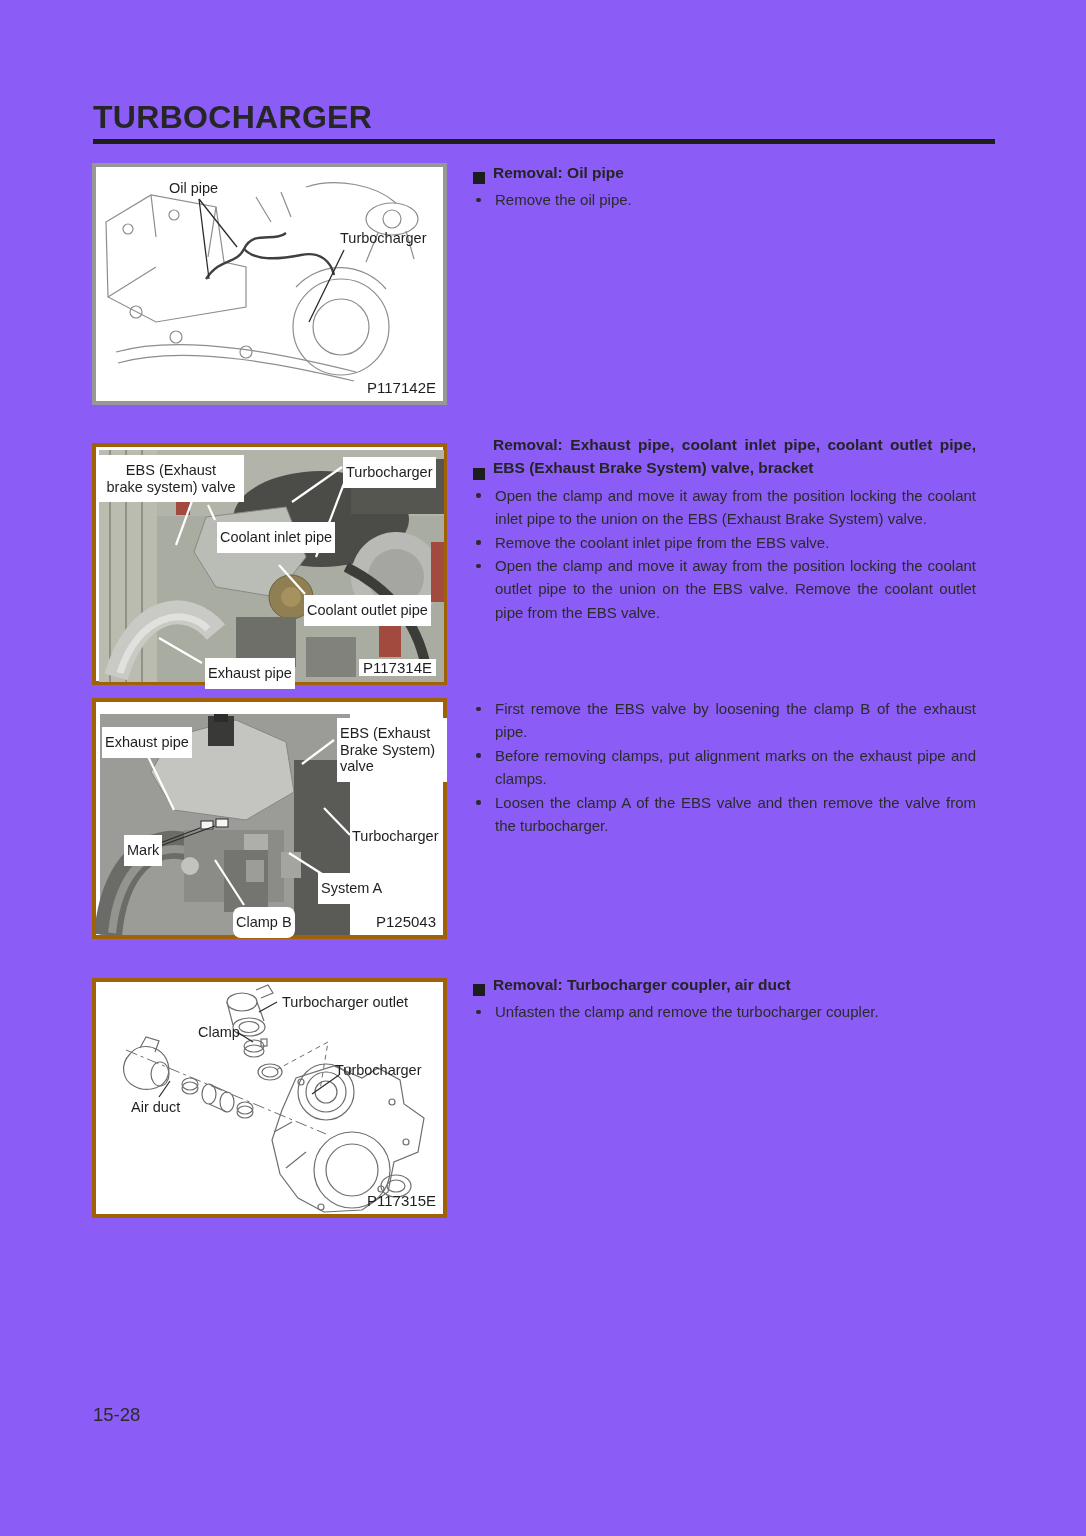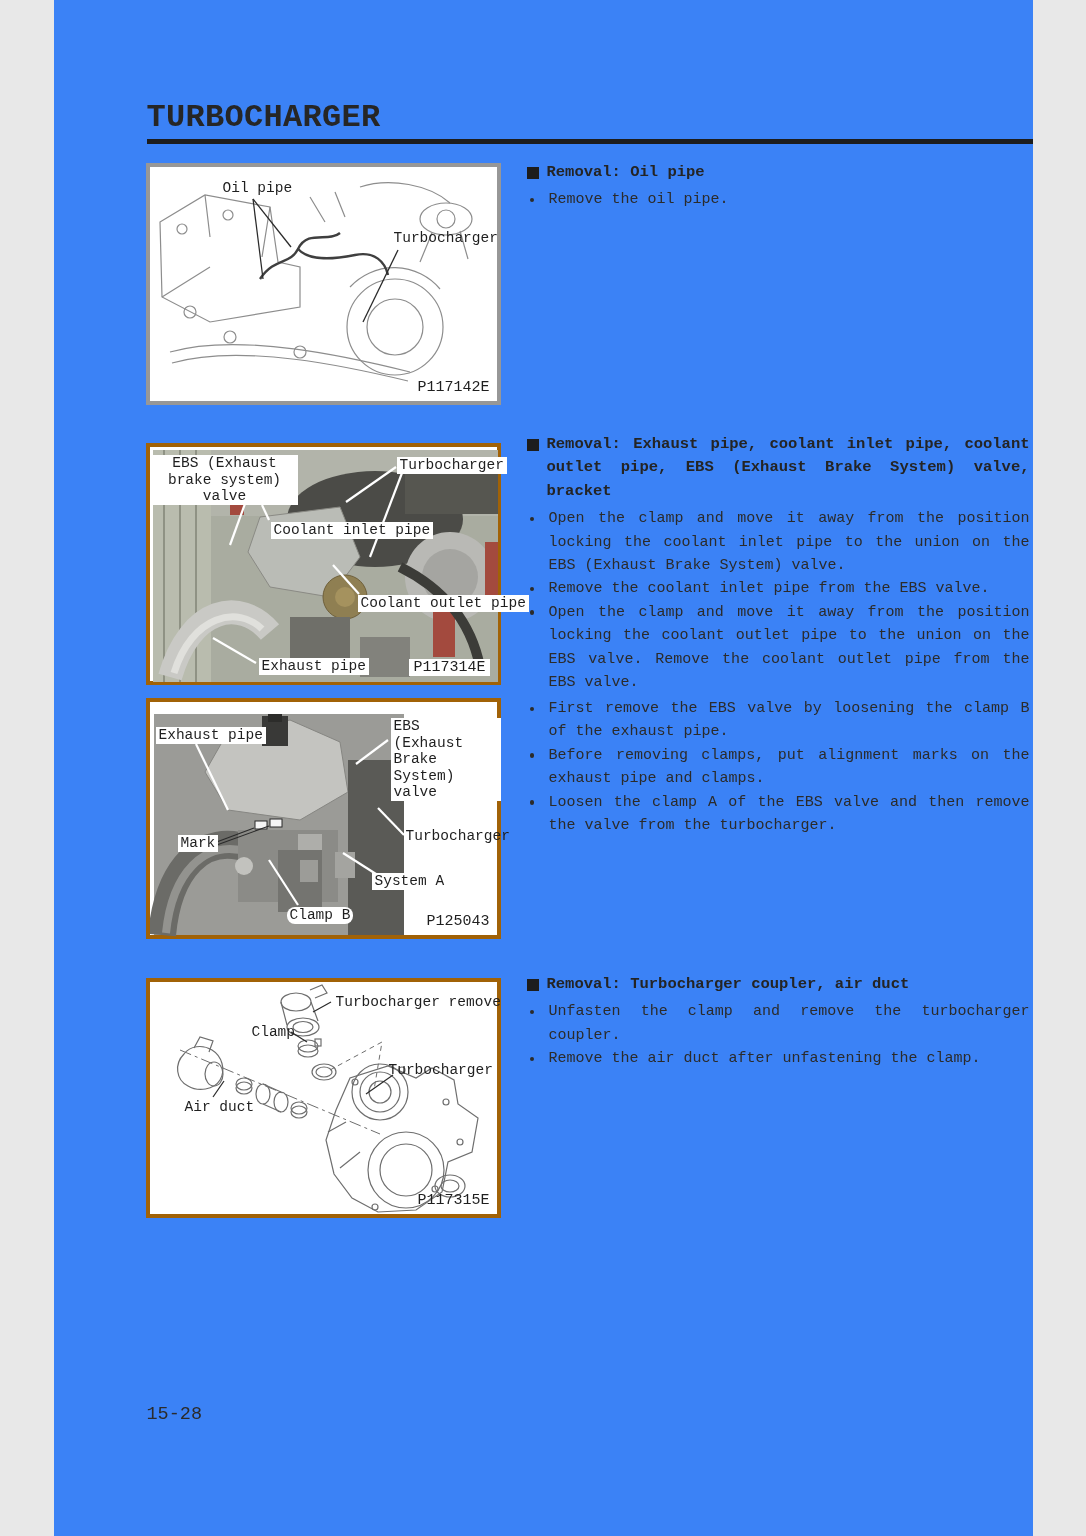--- a/index.html
+++ b/index.html
@@ -1,48 +1,48 @@
 <!DOCTYPE html>
 <html><head>
 <meta charset="utf-8">
 <style>
   html,body { margin:0; padding:0; background:#e8e8e8; }
   .page {
-    position:relative; width:979px; height:1536px; margin:0 auto;
-    background:#3b82f6; overflow:hidden;
-    font-family:Liberation Mono, monospace; color:#2b2b2b;
+    position:relative; width:1086px; height:1536px; margin:0 auto;
+    background:#8b5cf6; overflow:hidden;
+    font-family:Liberation Sans, sans-serif; color:#2b2b2b;
   }
   .title {
     position:absolute; left:93px; top:99px;
     font-size:32px; font-weight:bold; letter-spacing:.3px; color:#262626;
     white-space:nowrap;
   }
   .rule { position:absolute; left:93px; top:139px; width:902px; height:5px; background:#1d1d1d; }
 
   
   .figbox {
     position:absolute; left:92px; width:355px; box-sizing:border-box;
     background:#fff; border:4px solid #a16207; margin:0;
   }
   .figbox.light { border-color:#979797; }
   .figbox svg.art { position:absolute; left:0; top:0; }
   .fig-label {
     position:absolute; font-size:14.5px; line-height:16.5px; color:#1f1f1f;
     white-space:nowrap;
   }
-  .fig-label.onphoto { background:#ffffff; padding:0 3px; }
+  .fig-label.onphoto { background:#ffffff; padding:7px 3px; }
   .fig-label.center { text-align:center; }
   .fig-code {
     position:absolute; right:7px; bottom:5px; font-size:15px; color:#1f1f1f;
   }
   .fig-code.onphoto { background:#ffffff; padding:0 4px; }
 
   
   .sec { position:absolute; left:473px; width:503px; }
-  .h-row { display:flex; margin:0 0 4px 0; }
+  .h-row { display:flex; margin:0 0 4px 0;align-items:flex-end; }
   .h-sq { flex:none; width:12px; height:12px; background:#1d1d1d; margin:6px 8px 0 0; }
   .h-text {
     flex:1; font-size:15.5px; font-weight:bold; line-height:23.4px;
     text-align:justify; color:#242424;
   }
   .bullet { display:flex; }
   .b-dot { flex:none; width:22px; }
   .b-dot::before {
     content:""; display:block; width:4.5px; height:4.5px; border-radius:50%;
     background:#2b2b2b; margin:9.5px 0 0 3px;
@@ -223,21 +223,21 @@
         <path d="M30,68 L230,152" stroke-dasharray="12 4 3 4"></path>
         <path d="M180,88 L232,60 L224,108" stroke-dasharray="5 4"></path>
       </g>
       <g fill="none" stroke="#2a2a2a" stroke-width="1.2">
         <path d="M181,20 L163,30"></path>
         <path d="M141,50 L157,60"></path>
         <path d="M243,93 L216,112"></path>
         <path d="M63,115 L74,99"></path>
       </g>
     </svg>
-    <span class="fig-label" style="left:186px;top:12px;">Turbocharger remove</span>
+    <span class="fig-label" style="left:186px;top:12px;">Turbocharger outlet</span>
     <span class="fig-label" style="left:102px;top:42px;">Clamp</span>
     <span class="fig-label" style="left:239px;top:80px;">Turbocharger</span>
     <span class="fig-label" style="left:35px;top:117px;">Air duct</span>
     <span class="fig-code">P117315E</span>
   </figure>
 
   <section class="sec" style="top:161px;">
     <div class="h-row">
       <span class="h-sq"></span>
       <span class="h-text">Removal: Oil pipe</span>
@@ -284,21 +284,17 @@
 
   <section class="sec" style="top:973px;">
     <div class="h-row">
       <span class="h-sq"></span>
       <span class="h-text">Removal: Turbocharger coupler, air duct</span>
     </div>
     <div class="bullet">
       <span class="b-dot"></span>
       <span class="b-text">Unfasten the clamp and remove the turbocharger coupler.</span>
     </div>
-    <div class="bullet">
-      <span class="b-dot"></span>
-      <span class="b-text">Remove the air duct after unfastening the clamp.</span>
-    </div>
   </section>
 
   <div class="pagenum">15-28</div>
 
 </div>
 
 </body></html>

